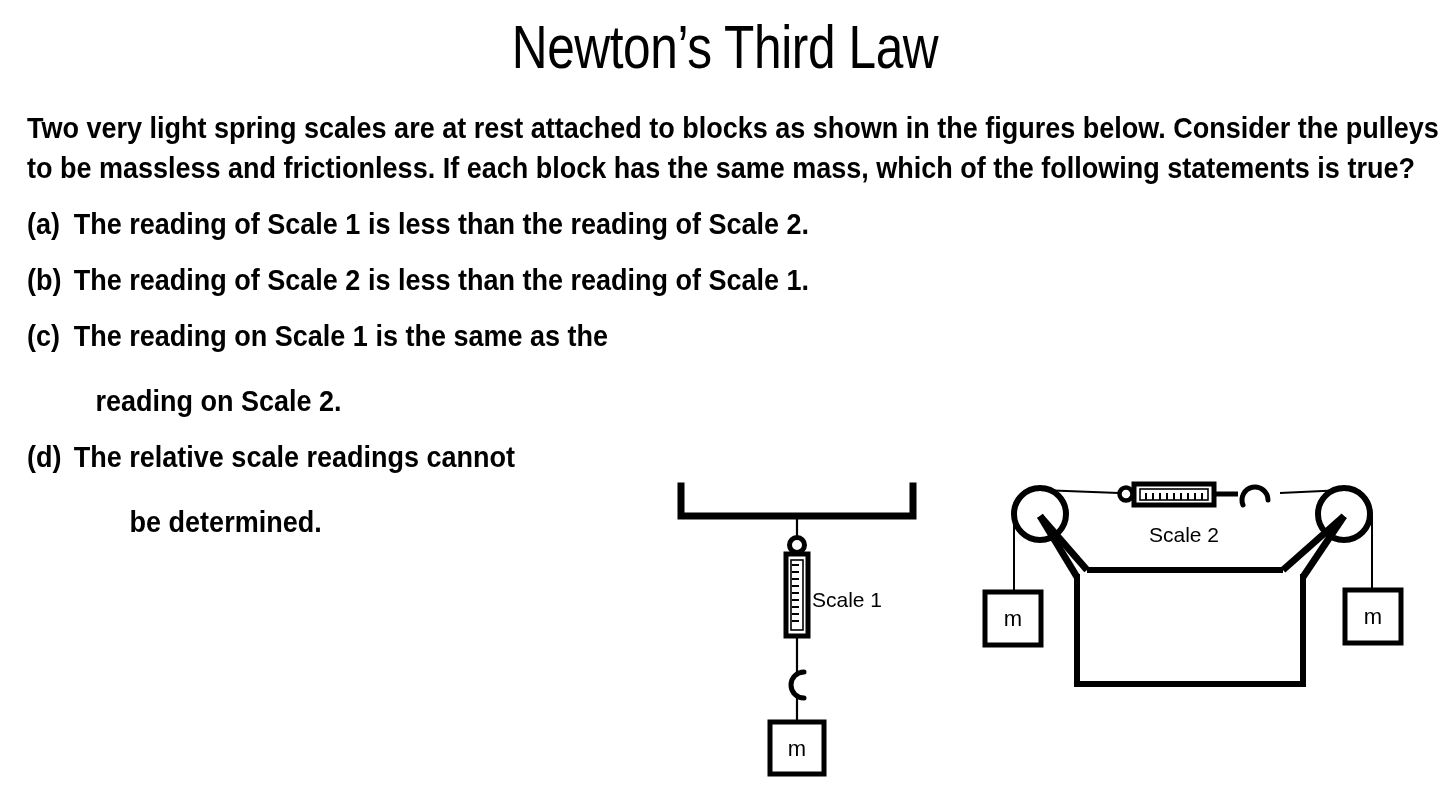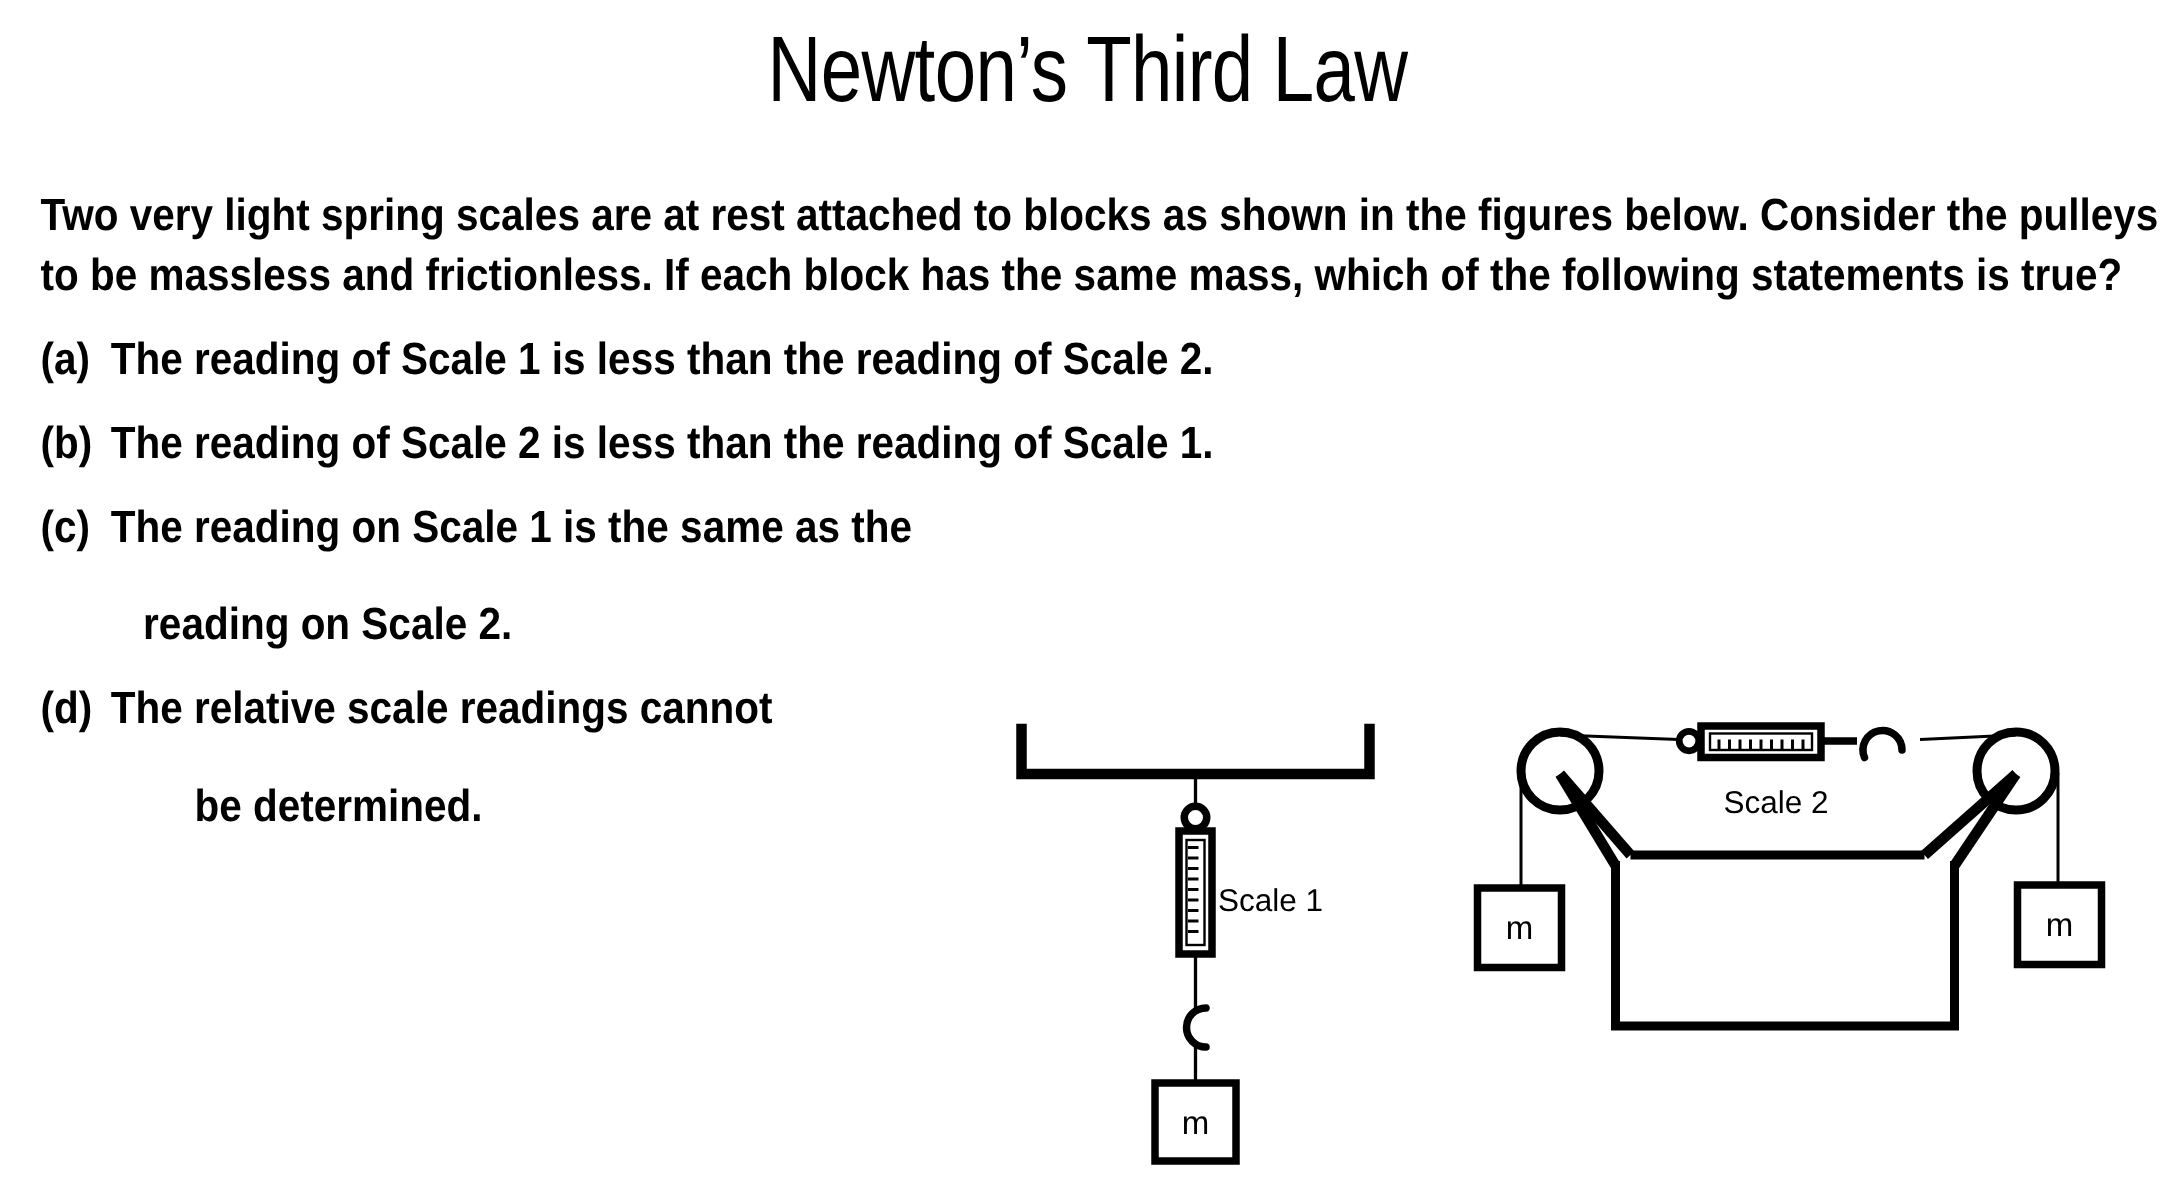--- a/index.html
+++ b/index.html
@@ -30,21 +30,21 @@
     letter-spacing: -0.5px;
     transform: scaleX(0.80);
     transform-origin: center top;
     white-space: nowrap;
   }
 
   
   #body-text {
     position: absolute;
     left: 27px;
-    top: 124px;
+    top: 108px;
     width: 1420px;
   }
   .para {
     font-size: 30px;
     font-weight: 600;
     line-height: 40px;
     transform: scaleX(0.90);
     transform-origin: left top;
     width: 111%;
   }

